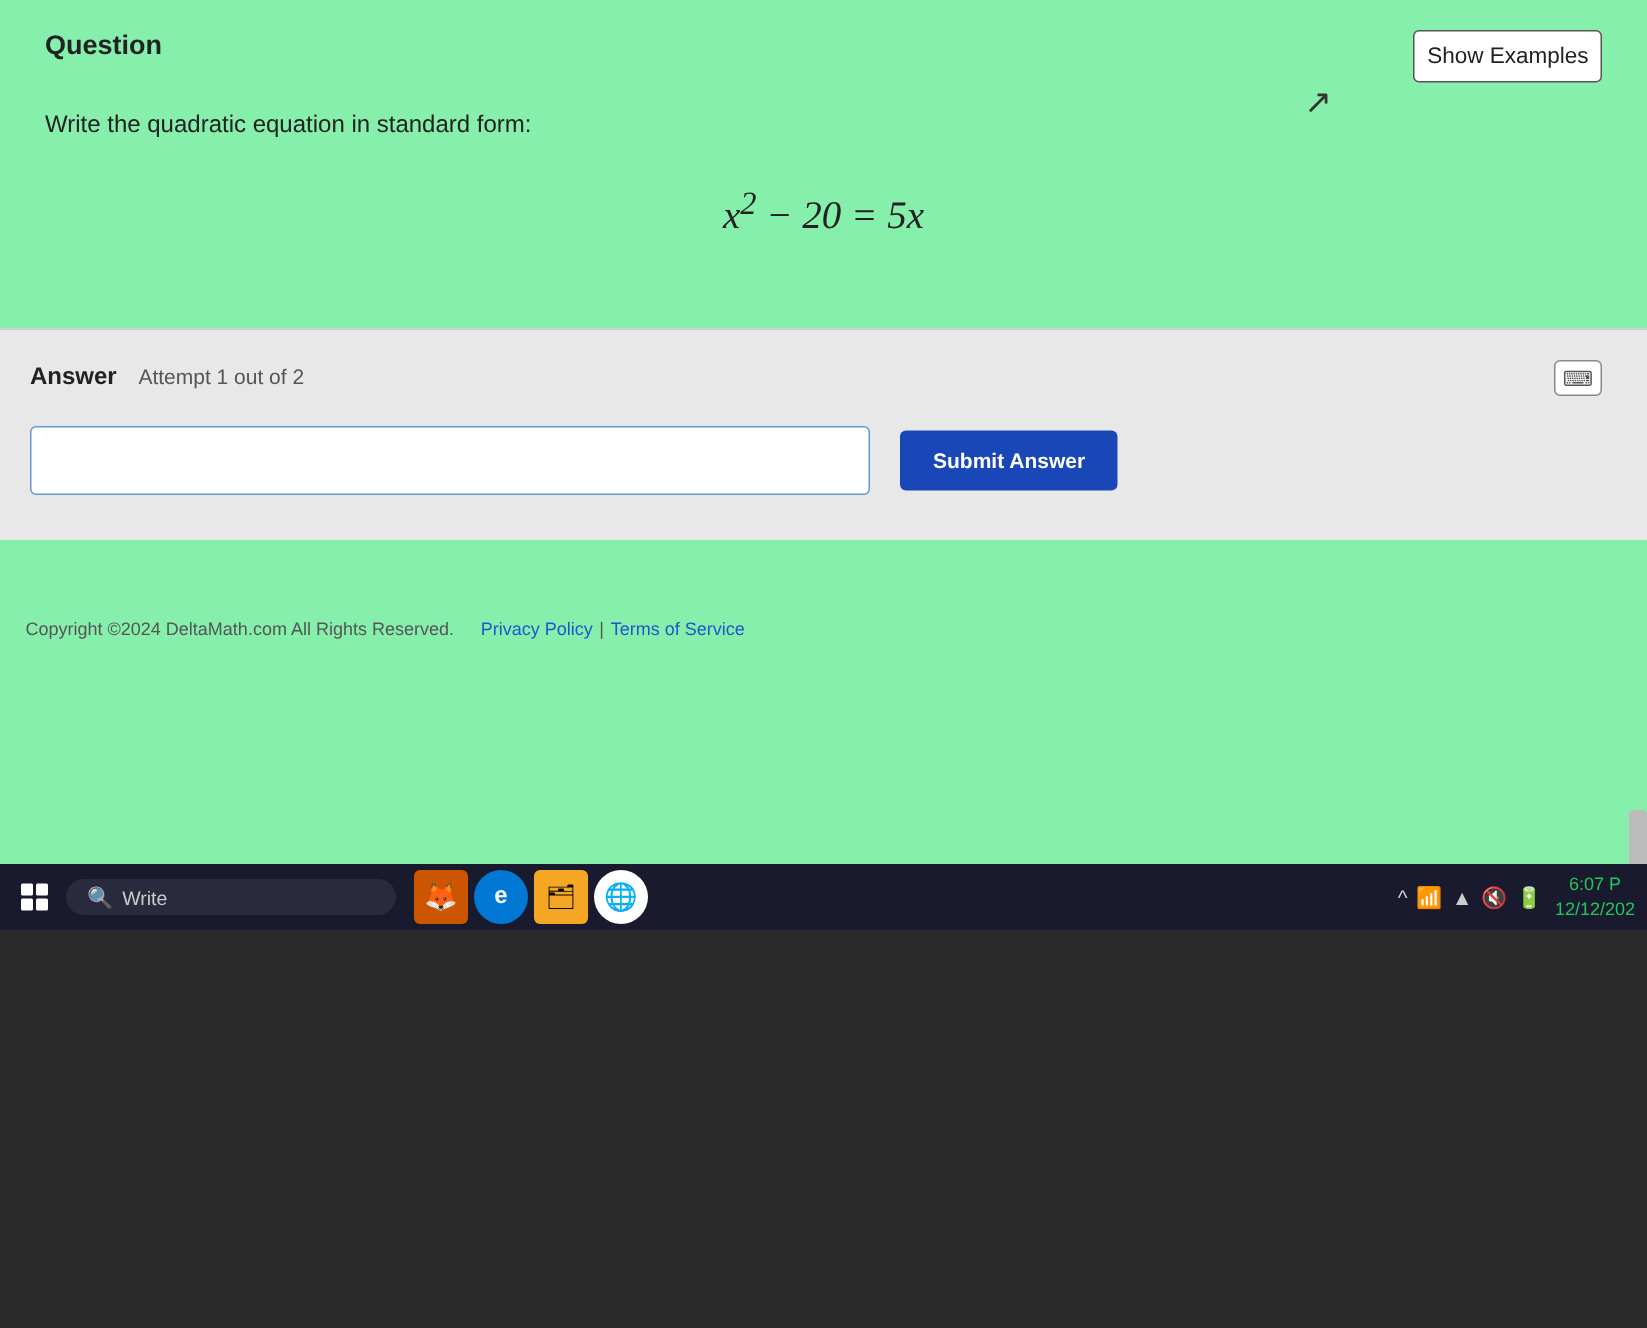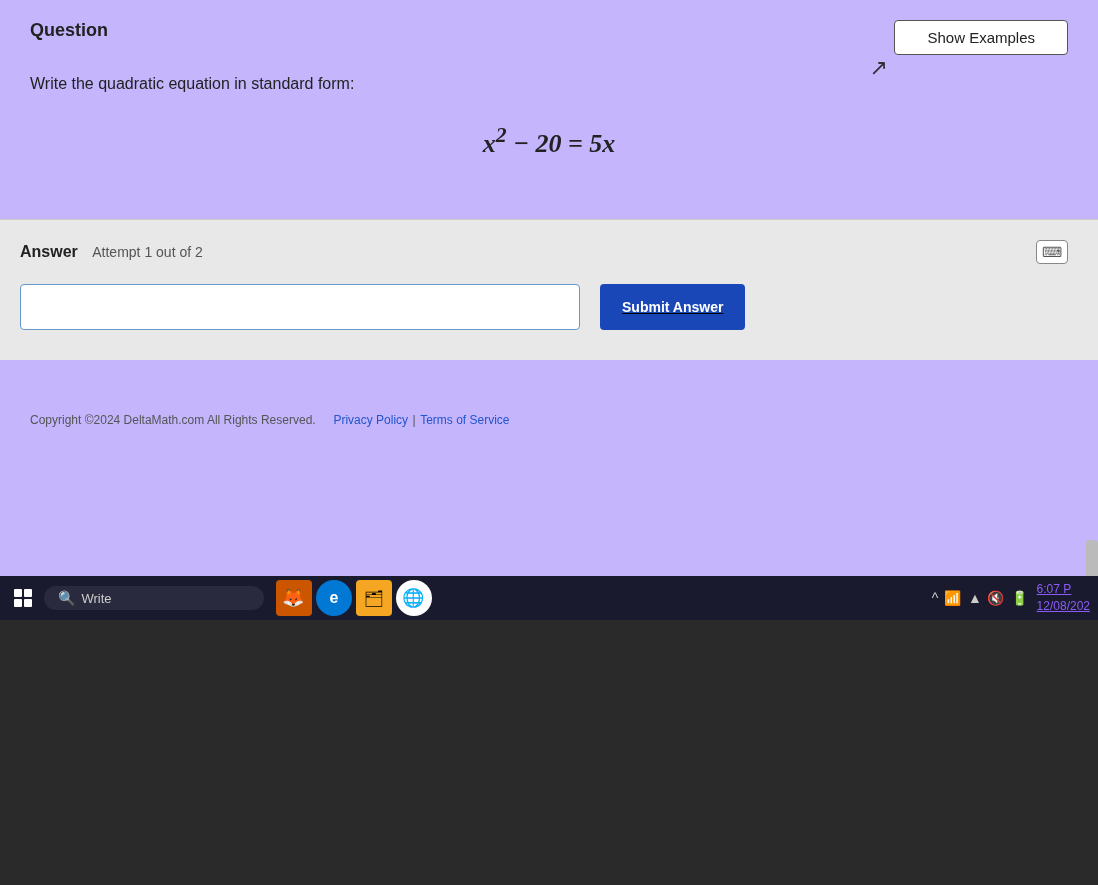--- a/index.html
+++ b/index.html
@@ -9,21 +9,21 @@
       background: #f0f0f0;
       font-family: Arial, sans-serif;
       overflow: hidden;
       position: relative;
     }
 
     
     .page-area {
       width: 1098px;
       height: 636px;
-      background: #c4b5fd;
+      background: #86efac;
       position: relative;
     }
 
     .content-wrapper {
       padding: 20px 30px;
       position: relative;
     }
 
     
     .header-row {
@@ -35,21 +35,21 @@
 
     .question-label {
       font-size: 18px;
       font-weight: bold;
       color: #222;
     }
 
     .show-examples-btn {
       border: 1.5px solid #555;
       background: white;
-      padding: 8px 32px;
+      padding: 8px 8px;
       font-size: 15px;
       color: #222;
       cursor: pointer;
       border-radius: 4px;
     }
 
     
     .cursor-area {
       position: absolute;
       top: 55px;
@@ -69,21 +69,20 @@
     .equation-container {
       text-align: center;
       margin: 30px 0 40px 0;
     }
 
     .equation {
       font-size: 26px;
       font-style: italic;
       color: #222;
       font-family: 'Times New Roman', Times, serif;
-      font-weight: bold;
     }
 
     
     .answer-section {
       background: #e8e8e8;
       border-top: 1px solid #ccc;
       padding: 20px 30px 30px 20px;
     }
 
     .answer-header {
@@ -119,22 +118,22 @@
     }
 
     .keyboard-icon-inner {
       font-size: 14px;
       color: #555;
     }
 
     
     .input-row {
       display: flex;
+      align-items: center;
       gap: 20px;
-      text-decoration: underline;
     }
 
     .answer-input {
       width: 560px;
       height: 46px;
       border: 1.5px solid #6699cc;
       border-radius: 4px;
       background: white;
       padding: 8px 12px;
       font-size: 16px;
@@ -147,21 +146,21 @@
       border: none;
       padding: 12px 22px;
       font-size: 14px;
       font-weight: bold;
       border-radius: 4px;
       cursor: pointer;
     }
 
     
     .footer {
-      padding: 20px 30px;
+      padding: 20px 17px;
       margin-top: 30px;
     }
 
     .footer-text {
       font-size: 12px;
       color: #555;
     }
 
     .footer-link {
       color: #2255cc;
@@ -266,25 +265,24 @@
 
     .taskbar-right-icons {
       display: flex;
       gap: 6px;
       align-items: center;
       color: #ccc;
       font-size: 14px;
     }
 
     .taskbar-clock {
-      color: #8b5cf6;
+      color: #22c55e;
       font-size: 12px;
-      text-align: left;
+      text-align: center;
       line-height: 1.4;
-      text-decoration: underline;
     }
 
     
     .scroll-hint {
       position: absolute;
       right: 0;
       top: 540px;
       width: 12px;
       height: 40px;
       background: #bbb;
@@ -375,18 +373,18 @@
   <div class="taskbar-right">
     <div class="taskbar-right-icons">
       <span>^</span>
       <span>📶</span>
       <span>▲</span>
       <span>🔇</span>
       <span>🔋</span>
     </div>
     <div class="taskbar-clock">
       <div>6:07 P</div>
-      <div>12/08/202</div>
+      <div>12/12/202</div>
     </div>
   </div>
 </div>
 
 <div class="dark-area"></div>
 
 </body></html>

